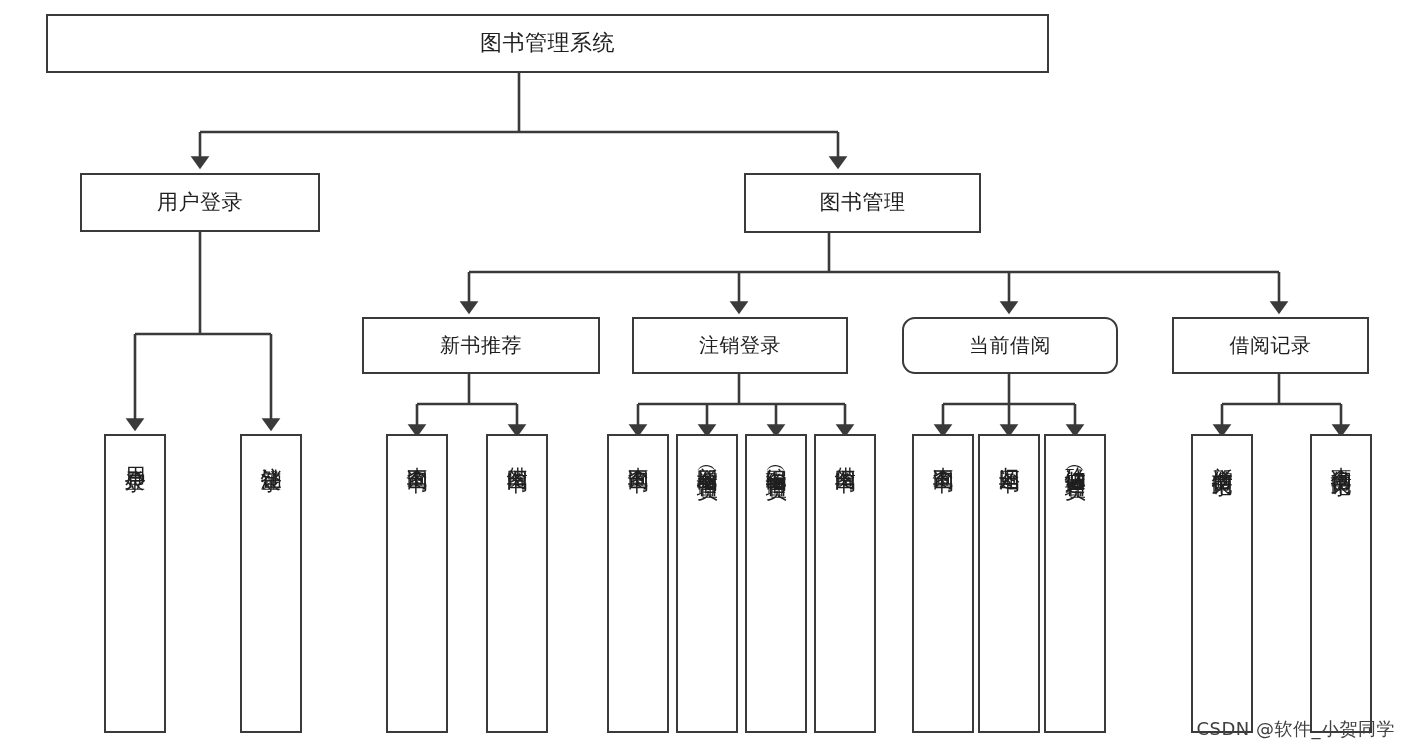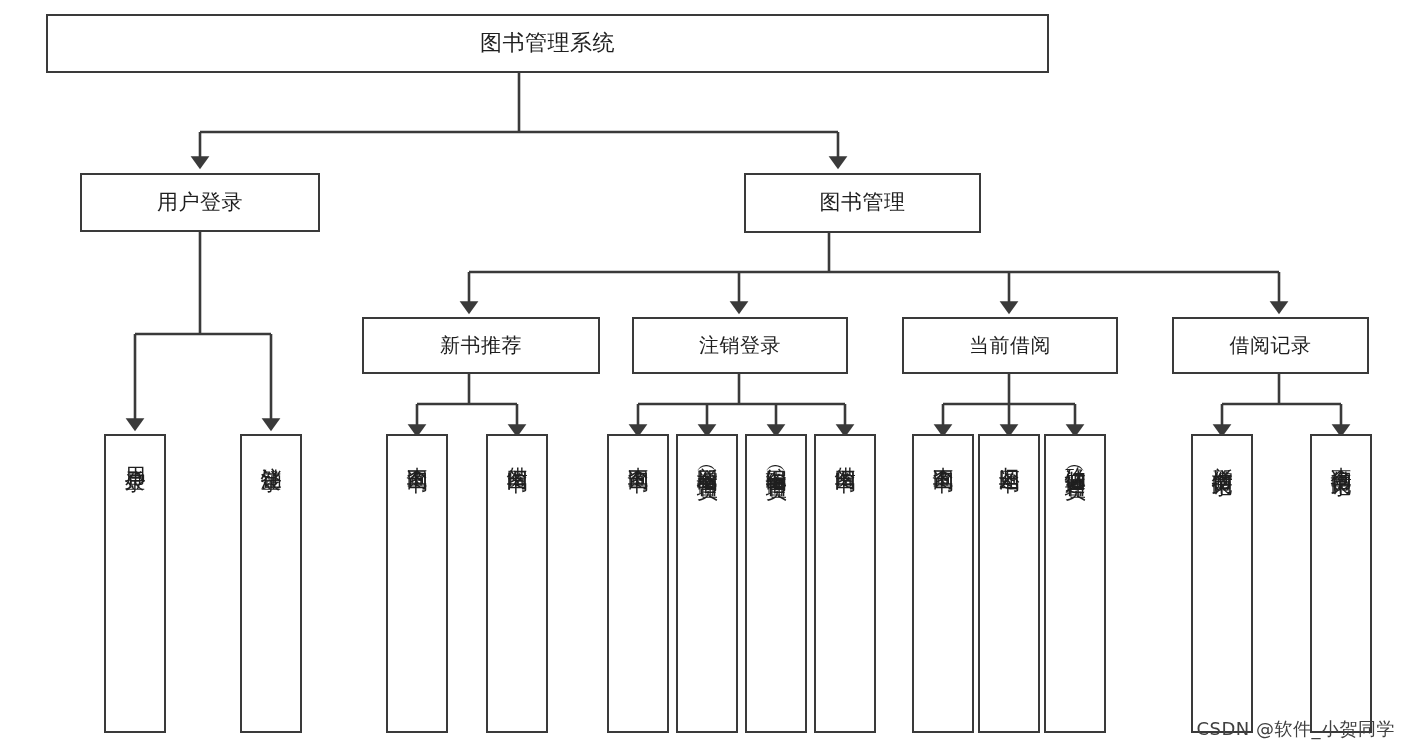--- a/index.html
+++ b/index.html
@@ -133,21 +133,21 @@
   <div class="node level2" style="left:744px; top:173px; width:237px; height:60px;">
     <span class="node-label">图书管理</span>
   </div>
 
   <div class="node level3" style="left:362px; top:317px; width:238px; height:57px;">
     <span class="node-label">新书推荐</span>
   </div>
   <div class="node level3" style="left:632px; top:317px; width:216px; height:57px;">
     <span class="node-label">注销登录</span>
   </div>
-  <div class="node level3" style="left:902px; top:317px; width:216px; height:57px;">
+  <div class="node level3" style="left:902px; top:317px; width:216px; height:57px;border-radius:13px;">
     <span class="node-label">当前借阅</span>
   </div>
   <div class="node level3" style="left:1172px; top:317px; width:197px; height:57px;">
     <span class="node-label">借阅记录</span>
   </div>
 
   <div class="node leaf" style="left:104px; top:434px; width:62px; height:299px;">
     <span class="node-label">用户登录</span>
   </div>
   <div class="node leaf" style="left:240px; top:434px; width:62px; height:299px;">

